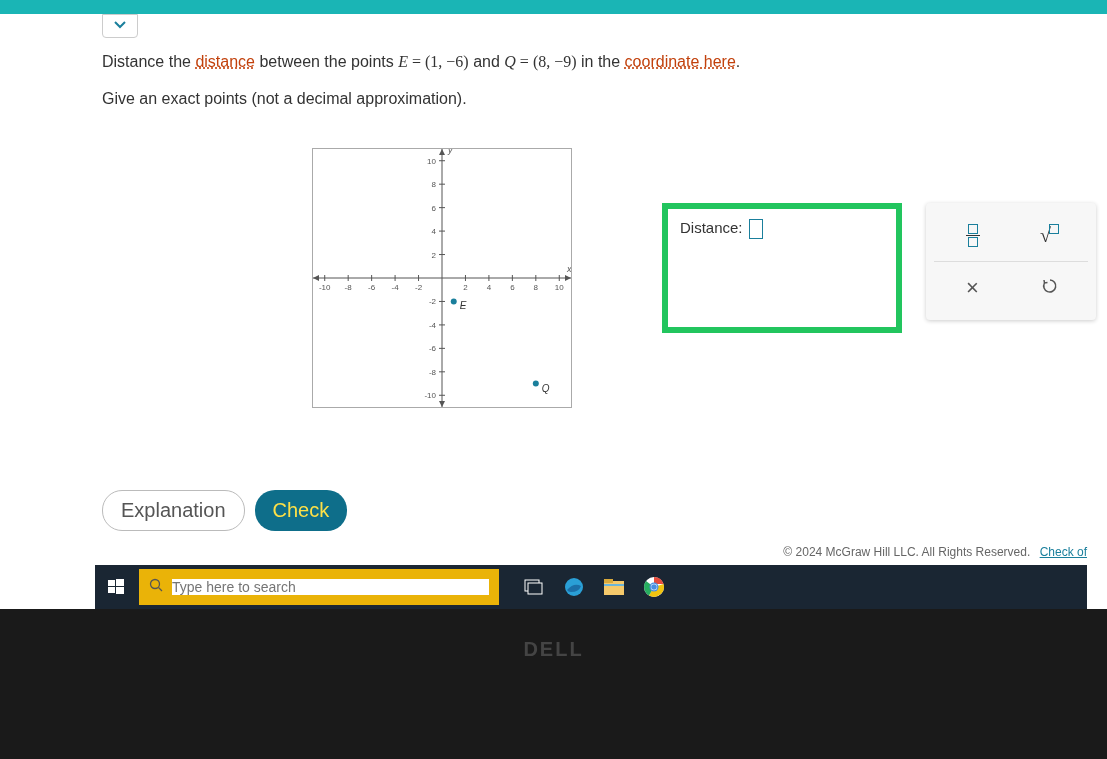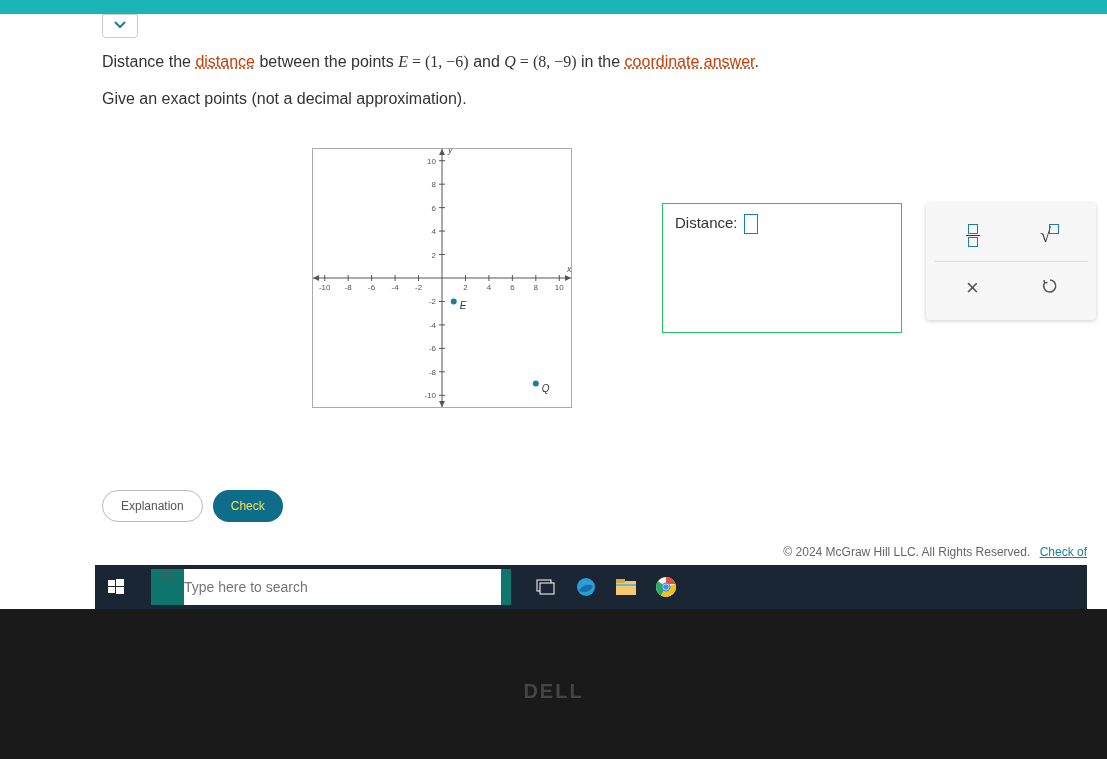--- a/index.html
+++ b/index.html
@@ -62,21 +62,21 @@
   width: 260px;
   height: 260px;
   border: 1px solid #aaa;
 }
 .answer-box {
   position: absolute;
   top: 155px;
   left: 560px;
   width: 240px;
   height: 130px;
-  border: 1px solid #22c55e;
+  border: 6px solid #22c55e;
   background: #fff;
   padding: 10px 12px;
   font-size: 15px;
 }
 .answer-input {
   display: inline-block;
   width: 14px;
   height: 20px;
   border: 1px solid #1a7f9c;
   vertical-align: middle;
@@ -131,21 +131,21 @@
   position: absolute;
   top: 490px;
   left: 102px;
   right: 20px;
   display: flex;
   gap: 10px;
 }
 .btn {
   padding: 8px 18px;
   border-radius: 20px;
-  font-size: 12px;
+  font-size: 20px;
   cursor: pointer;
   border: none;
 }
 .btn-outline {
   background: #fff;
   border: 1px solid #bbb;
   color: #555;
 }
 .btn-primary {
   background: #0e6e8a;
@@ -173,26 +173,27 @@
 .win-icon {
   width: 42px;
   height: 44px;
   display: flex;
   align-items: center;
   justify-content: center;
   color: #fff;
   font-size: 15px;
 }
 .search-box {
-  background: #0f766e;
+  background: #eab308;
   height: 36px;
   width: 360px;
   display: flex;
+  align-items: center;
   padding: 0 10px;
-  margin-left: 14px;
+  margin-left: 2px;
 }
 .search-icon-t { color: #555; margin-right: 8px; font-size: 15px;}
 .search-input {
   border: none;
   outline: none;
   font-size: 14px;
   color: #555;
   flex: 1;
 }
 .tb-icons {
@@ -214,40 +215,39 @@
 }
 .dell-logo {
   position: absolute;
   top: 638px;
   left: 50%;
   transform: translateX(-50%);
   color: #444;
   font-size: 20px;
   font-weight: bold;
   letter-spacing: 2px;
-  margin-top: 42px;
 }
 .reset-icon-svg { width:16px; height:16px; }
 </style>
 </head>
 <body>
 
 <div class="app-container">
   <div class="top-bar"></div>
   <div class="collapse-btn">
     <span>
       <svg width="14" height="14" viewBox="0 0 14 14">
           <path d="M2 4 L7 9 L12 4" stroke="#1a7f9c" stroke-width="2" fill="none"></path>
         </svg>
     </span>
   </div>
 
   <div class="content-area">
     <div class="question-text">
-      <span>Distance the </span><span class="underlined">distance</span><span> between the points </span><span class="math-ital">E</span><span class="math"> = </span><span class="math">(1, −6)</span><span> and </span><span class="math-ital">Q</span><span class="math"> = </span><span class="math">(8, −9)</span><span> in the </span><span class="underlined">coordinate answer</span><span>.</span>
+      <span>Distance the </span><span class="underlined">distance</span><span> between the points </span><span class="math-ital">E</span><span class="math"> = </span><span class="math">(1, −6)</span><span> and </span><span class="math-ital">Q</span><span class="math"> = </span><span class="math">(8, −9)</span><span> in the </span><span class="underlined">coordinate here</span><span>.</span>
       <div style="height:8px"></div>
       <span>Give an exact points (not a decimal approximation).</span>
     </div>
 
     <div class="graph-container">
       <svg id="graph-svg" width="258" height="258" viewBox="0 0 258 258">
           <line x1="0" y1="129" x2="258" y2="129" stroke="#555" stroke-width="1"></line>
           <line x1="129" y1="258" x2="129" y2="0" stroke="#555" stroke-width="1"></line>
           <polygon points="258,129 252,126 252,132" fill="#555"></polygon>
           <polygon points="0,129 6,126 6,132" fill="#555"></polygon>

